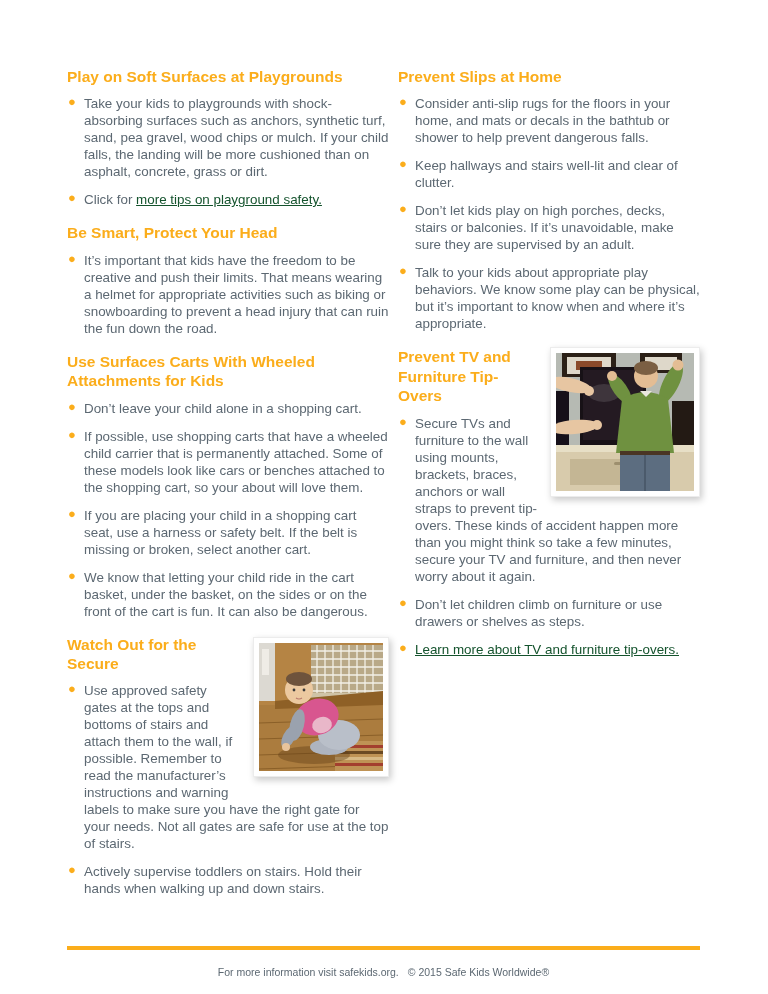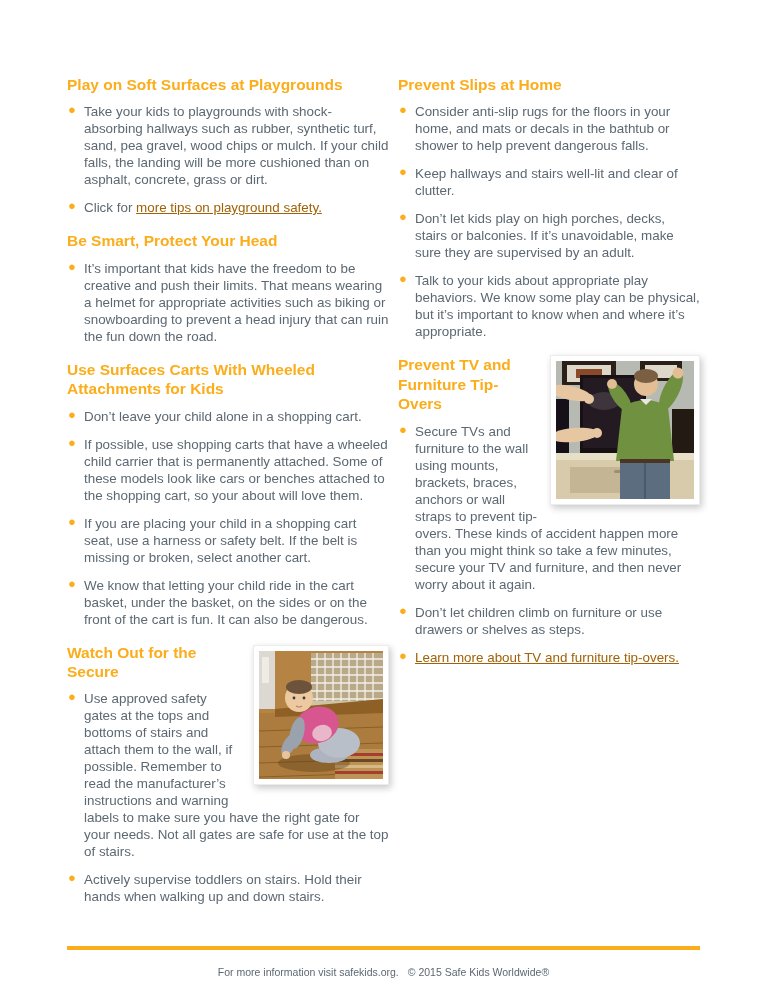--- a/index.html
+++ b/index.html
@@ -4,25 +4,25 @@
 <style>
   html,body{margin:0;padding:0;background:#ffffff;}
   body{font-family:"Liberation Sans",sans-serif;-webkit-font-smoothing:antialiased;}
   .page{position:relative;width:768px;height:994px;background:#fff;overflow:hidden;}
   .columns{position:absolute;left:67px;top:59px;width:633px;display:flex;gap:9px;}
   .col{min-width:0;}
   .col-left{width:322px;}
   .col-right{width:302px;}
   .sec{overflow:visible;}
   .sec-title{font-size:15.5px;line-height:1.25;font-weight:bold;color:#FBAD1B;margin:15px 0 9px 0;}
-  .sec:first-child .sec-title{margin-top:16px;}
+  .sec:first-child .sec-title{margin-top:8px;}
   .bullet{position:relative;padding-left:17px;margin:0 0 11px 0;}
   .dot{position:absolute;left:1px;top:-1px;color:#FBAD1B;font-size:13px;}
   .btext{margin:0;font-size:13.4px;line-height:17px;color:#5C6872;}
-  a.link{color:#a16207;text-decoration:underline;cursor:pointer;}
+  a.link{color:#14532d;text-decoration:underline;cursor:pointer;}
   .photo-frame{float:right;background:#fff;padding:5px;border:1px solid #ececec;
                box-shadow:2px 3px 7px rgba(0,0,0,.22);}
   .stairs-frame{margin:2px 0 8px 10px;}
   .tv-frame{margin:0 0 8px 10px;}
   .photo-frame svg{display:block;}
   .footer{position:absolute;left:67px;top:946px;width:633px;}
   .footer-rule{height:4px;background:#FBAD1B;}
   .footer-text{text-align:center;font-size:10.5px;color:#5C6872;margin-top:16px;}
   .footer-text .part2{margin-left:9px;}
 </style>
@@ -31,21 +31,21 @@
 
 <div class="page">
   <div class="columns">
 
     <div class="col col-left">
 
       <div class="sec">
         <h2 class="sec-title">Play on Soft Surfaces at Playgrounds</h2>
         <div class="bullet">
           <span class="dot">●</span>
-          <p class="btext">Take your kids to playgrounds with shock-absorbing hallways such as rubber, synthetic turf, sand, pea gravel, wood chips or mulch. If your child falls, the landing will be more cushioned than on asphalt, concrete, grass or dirt.</p>
+          <p class="btext">Take your kids to playgrounds with shock-absorbing surfaces such as anchors, synthetic turf, sand, pea gravel, wood chips or mulch. If your child falls, the landing will be more cushioned than on asphalt, concrete, grass or dirt.</p>
         </div>
         <div class="bullet">
           <span class="dot">●</span>
           <p class="btext"><span>Click for </span><a class="link">more tips on playground safety.</a></p>
         </div>
       </div>
 
       <div class="sec">
         <h2 class="sec-title">Be Smart, Protect Your Head</h2>
         <div class="bullet">

